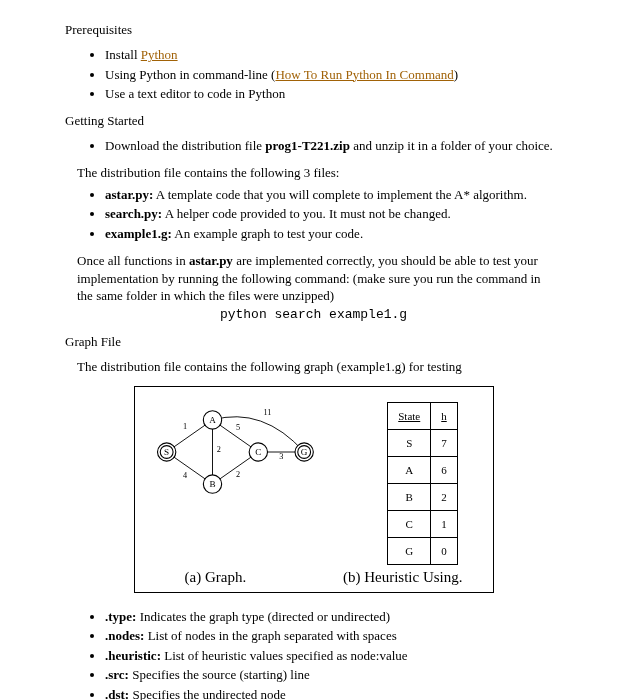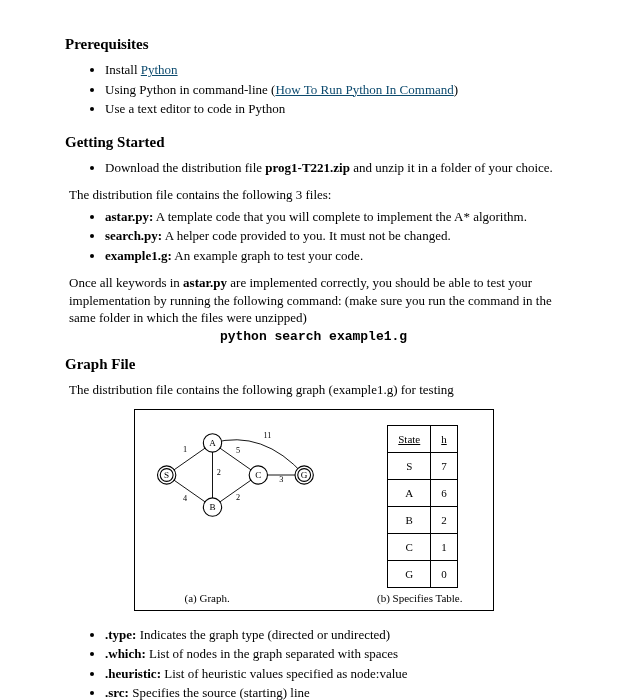--- a/index.html
+++ b/index.html
@@ -11,43 +11,43 @@
     color: #000;
   }
   .page {
     background: #fff;
     width: 617px;
     min-height: 700px;
     box-sizing: border-box;
     padding: 20px 55px 20px 65px;
   }
   h4 {
-    font-size: 15px;
-    font-weight: bold;
-    margin: 16px 0 8px 0;
+    font-size: 13px;
+    font-weight: normal;
+    margin: 2px 0 8px 0;
   }
   ul {
     margin: 4px 0 10px 0;
     padding-left: 40px;
   }
   li {
     margin: 2px 0;
     line-height: 1.35;
   }
   p {
-    margin: 5px 4px;
+    margin: 5px 12px;
     line-height: 1.35;
   }
   a.link {
-    color: #0c4a6e;
+    color: #a16207;
     text-decoration: underline;
   }
   .code {
     font-family: "Courier New", monospace;
-    font-weight: bold;
+    font-weight: normal;
     text-align: center;
     display: block;
     margin-top: 2px;
   }
   .figure {
     border: 1px solid #000;
     width: 360px;
     margin: 10px auto 15px auto;
     padding: 10px 10px 6px 10px;
     box-sizing: border-box;
@@ -75,21 +75,21 @@
     padding: 7px 10px;
     text-align: center;
     font-weight: normal;
   }
   th {
     text-decoration: underline;
   }
   .caprow {
     display: flex;
     justify-content: space-between;
-    font-size: 11px;
+    font-size: 15px;
     margin-top: 4px;
   }
   .caprow span:first-child { margin-left: 40px; }
   .caprow span:last-child { margin-right: 20px; }
   .tight { margin-bottom: 2px; }
 </style>
 </head>
 <body>
 
 <div class="page">
@@ -112,21 +112,21 @@
     </li>
   </ul>
 
   <p class="tight">The distribution file contains the following 3 files:</p>
   <ul>
     <li><b>astar.py:</b><span> A template code that you will complete to implement the A* algorithm.</span></li>
     <li><b>search.py:</b><span> A helper code provided to you. It must not be changed.</span></li>
     <li><b>example1.g:</b><span>  An example graph to test your code.</span></li>
   </ul>
   <p class="tight">
-    <span>Once all keywords in </span><b>astar.py</b><span> are implemented correctly, you should be able to test your implementation by running the following command: (make sure you run the command in the same folder in which the files were unzipped)</span>
+    <span>Once all functions in </span><b>astar.py</b><span> are implemented correctly, you should be able to test your implementation by running the following command: (make sure you run the command in the same folder in which the files were unzipped)</span>
   </p>
   <span class="code">python search example1.g</span>
 
   <h4 style="margin-top:12px">Graph File</h4>
   <p>The distribution file contains the following graph (example1.g) for testing</p>
 
   <div class="figure">
     <div class="figrow">
       <svg class="graph-svg" viewBox="0 0 200 120">
         <g stroke="#000" stroke-width="1" fill="none">
@@ -190,26 +190,26 @@
           <tr>
                 <td>G</td>
                 <td>0</td>
               </tr>
         </tbody>
           </table>
       </div>
     </div>
     <div class="caprow">
       <span>(a) Graph.</span>
-      <span>(b) Specifies Table.</span>
+      <span>(b) Heuristic Using.</span>
     </div>
   </div>
 
   <ul>
     <li><b>.type:</b><span> Indicates the graph type (directed or undirected)</span></li>
-    <li><b>.which:</b><span> List of nodes in the graph separated with spaces</span></li>
+    <li><b>.nodes:</b><span> List of nodes in the graph separated with spaces</span></li>
     <li><b>.heuristic:</b><span> List of heuristic values specified as node:value</span></li>
     <li><b>.src:</b><span> Specifies the source (starting) line</span></li>
     <li><b>.dst:</b><span> Specifies the undirected node</span></li>
     <li>The lines that follow list the edges and their weights, where each line contains one edge</li>
   </ul>
 
 </div>
 
 </body></html>

